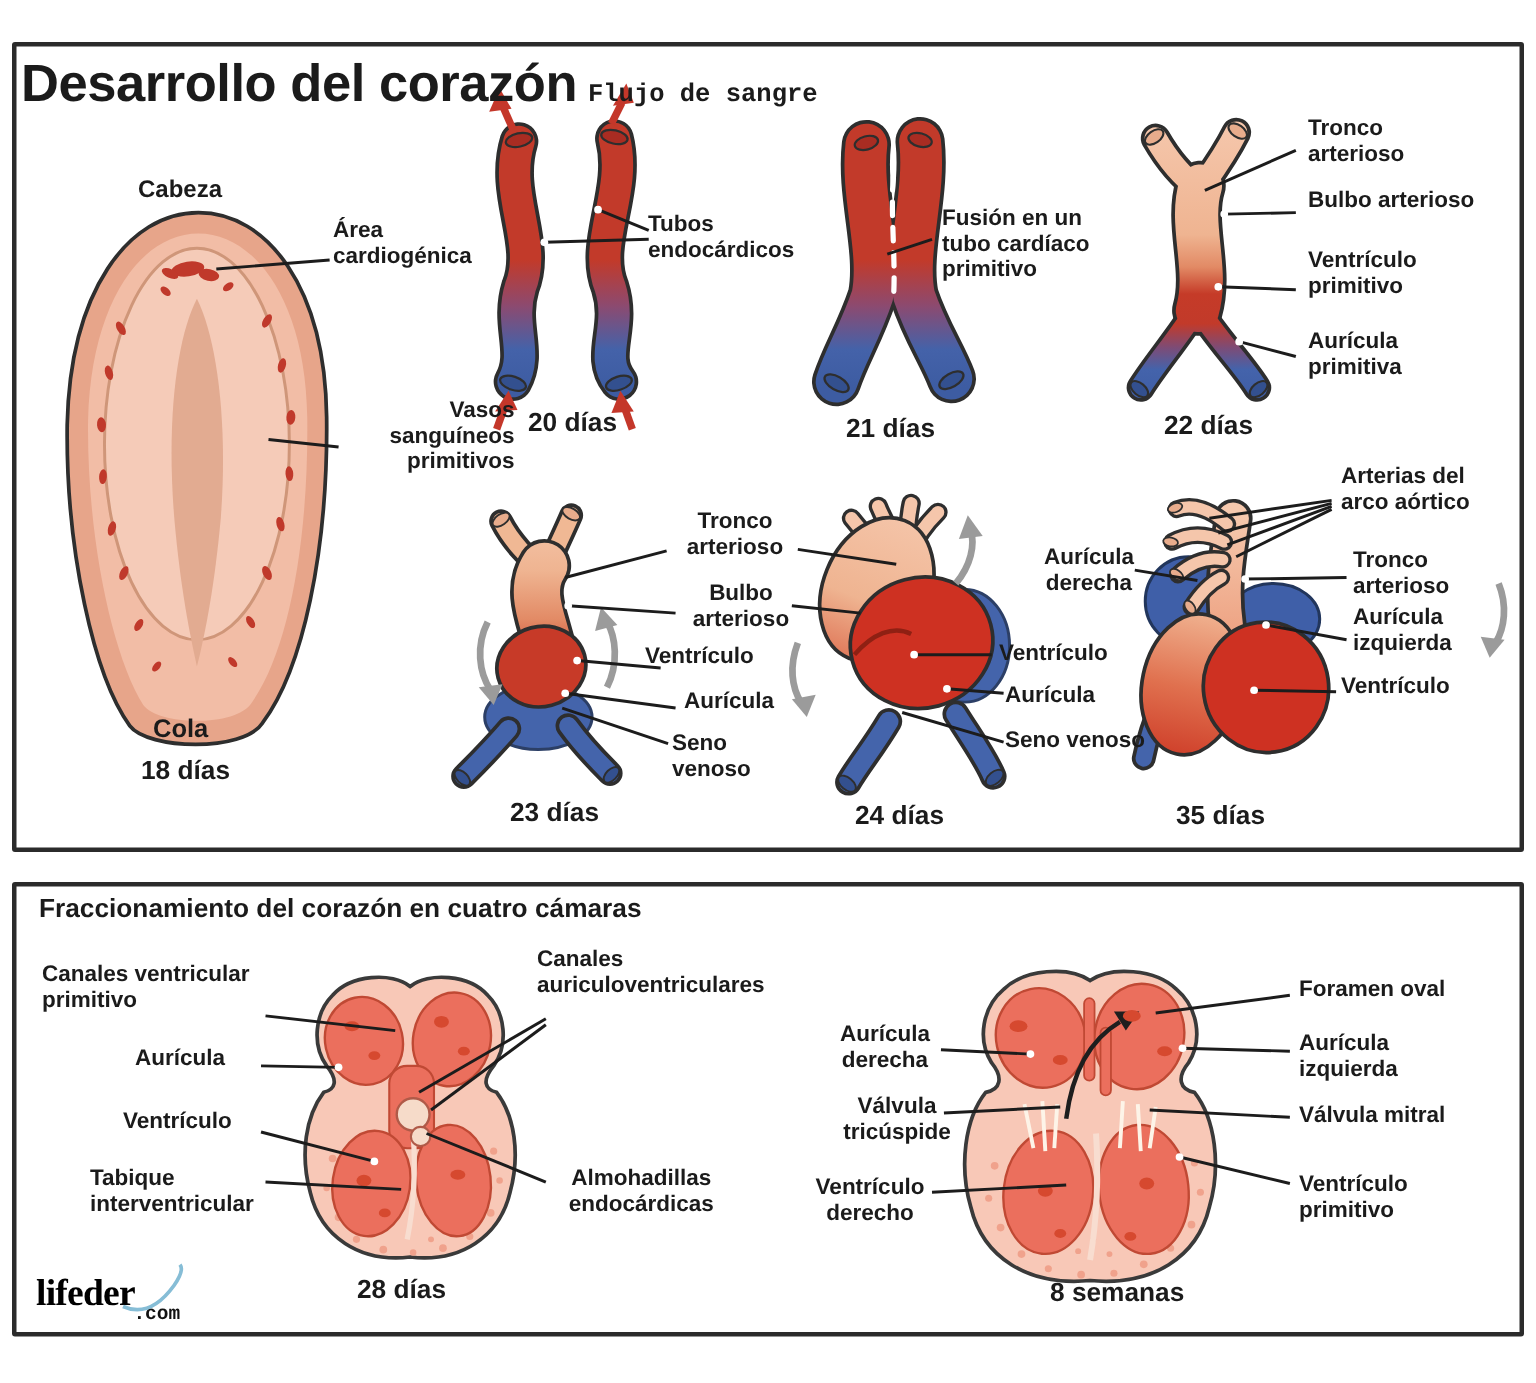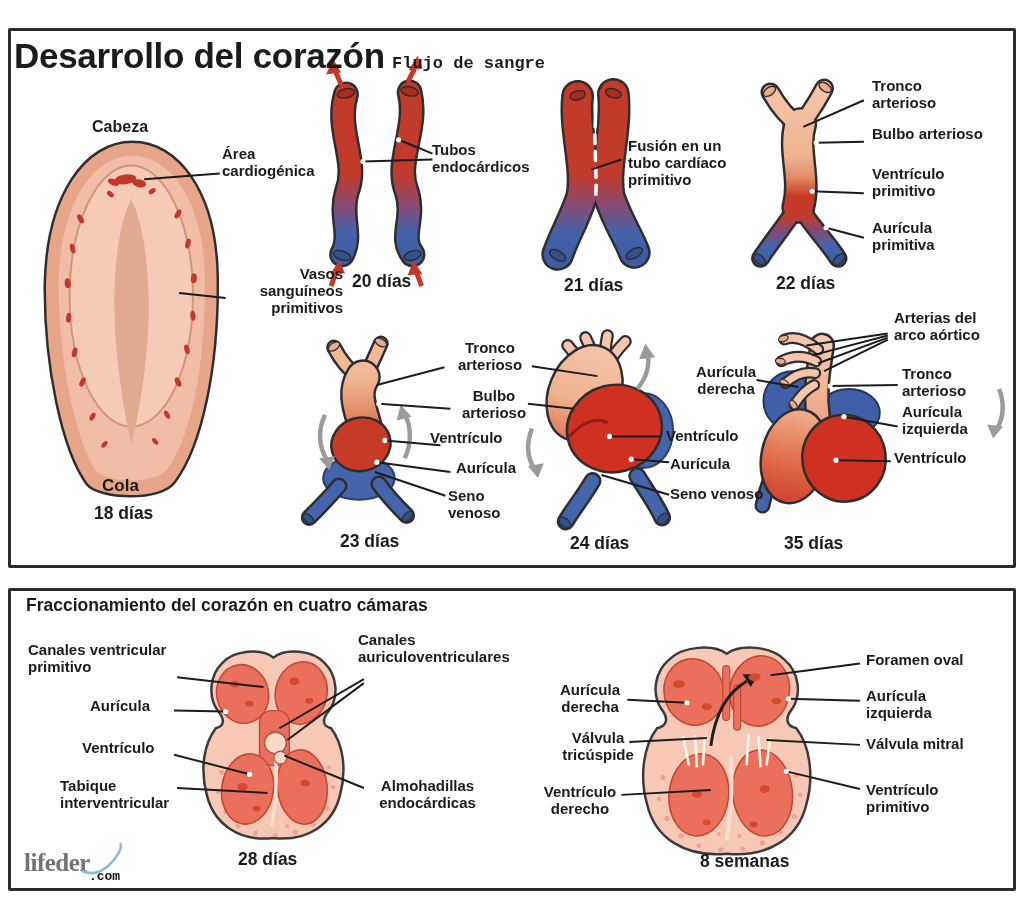--- a/index.html
+++ b/index.html
@@ -6,21 +6,21 @@
   .frame{position:relative;width:1024px;height:922px;background:#ffffff;overflow:hidden;
          font-family:"Liberation Sans","DejaVu Sans",sans-serif;}
   .panel{position:absolute;border:3px solid #2b2b2b;border-radius:2px;background:#fff;box-sizing:border-box;}
   .panel svg{position:absolute;left:0;top:0;width:100%;height:100%;}
   .lbl{position:absolute;z-index:5;color:#1b1b1b;font-weight:700;font-size:15px;line-height:1.13;}
   .title{font-size:35px;font-weight:800;letter-spacing:-0.3px;}
   .title2{font-size:17.5px;font-weight:800;}
   .day{font-size:17.5px;}
   .c{text-align:center;}
   .logo{position:absolute;z-index:6;}
-  .logo-name{font-family:"Liberation Serif","DejaVu Serif",serif;font-weight:800;font-size:25px;color:#737373;letter-spacing:-0.5px;}
+  .logo-name{font-family:"Liberation Serif","DejaVu Serif",serif;font-weight:800;font-size:25px;color:#000000;letter-spacing:-0.5px;}
   .logo-tld{font-family:Liberation Mono, monospace;font-weight:700;font-size:13px;color:#111;vertical-align:-9px;margin-left:-1px;margin-top:44px;}
   .logo-swoosh{position:absolute;left:56px;top:-8px;pointer-events:none;}
 </style>
 </head>
 <body>
 
 <div class="frame">
 
   <div class="panel" style="left:8px;top:28px;width:1008px;height:540px;">
     <svg viewBox="0 0 1008 540" preserveAspectRatio="none">

